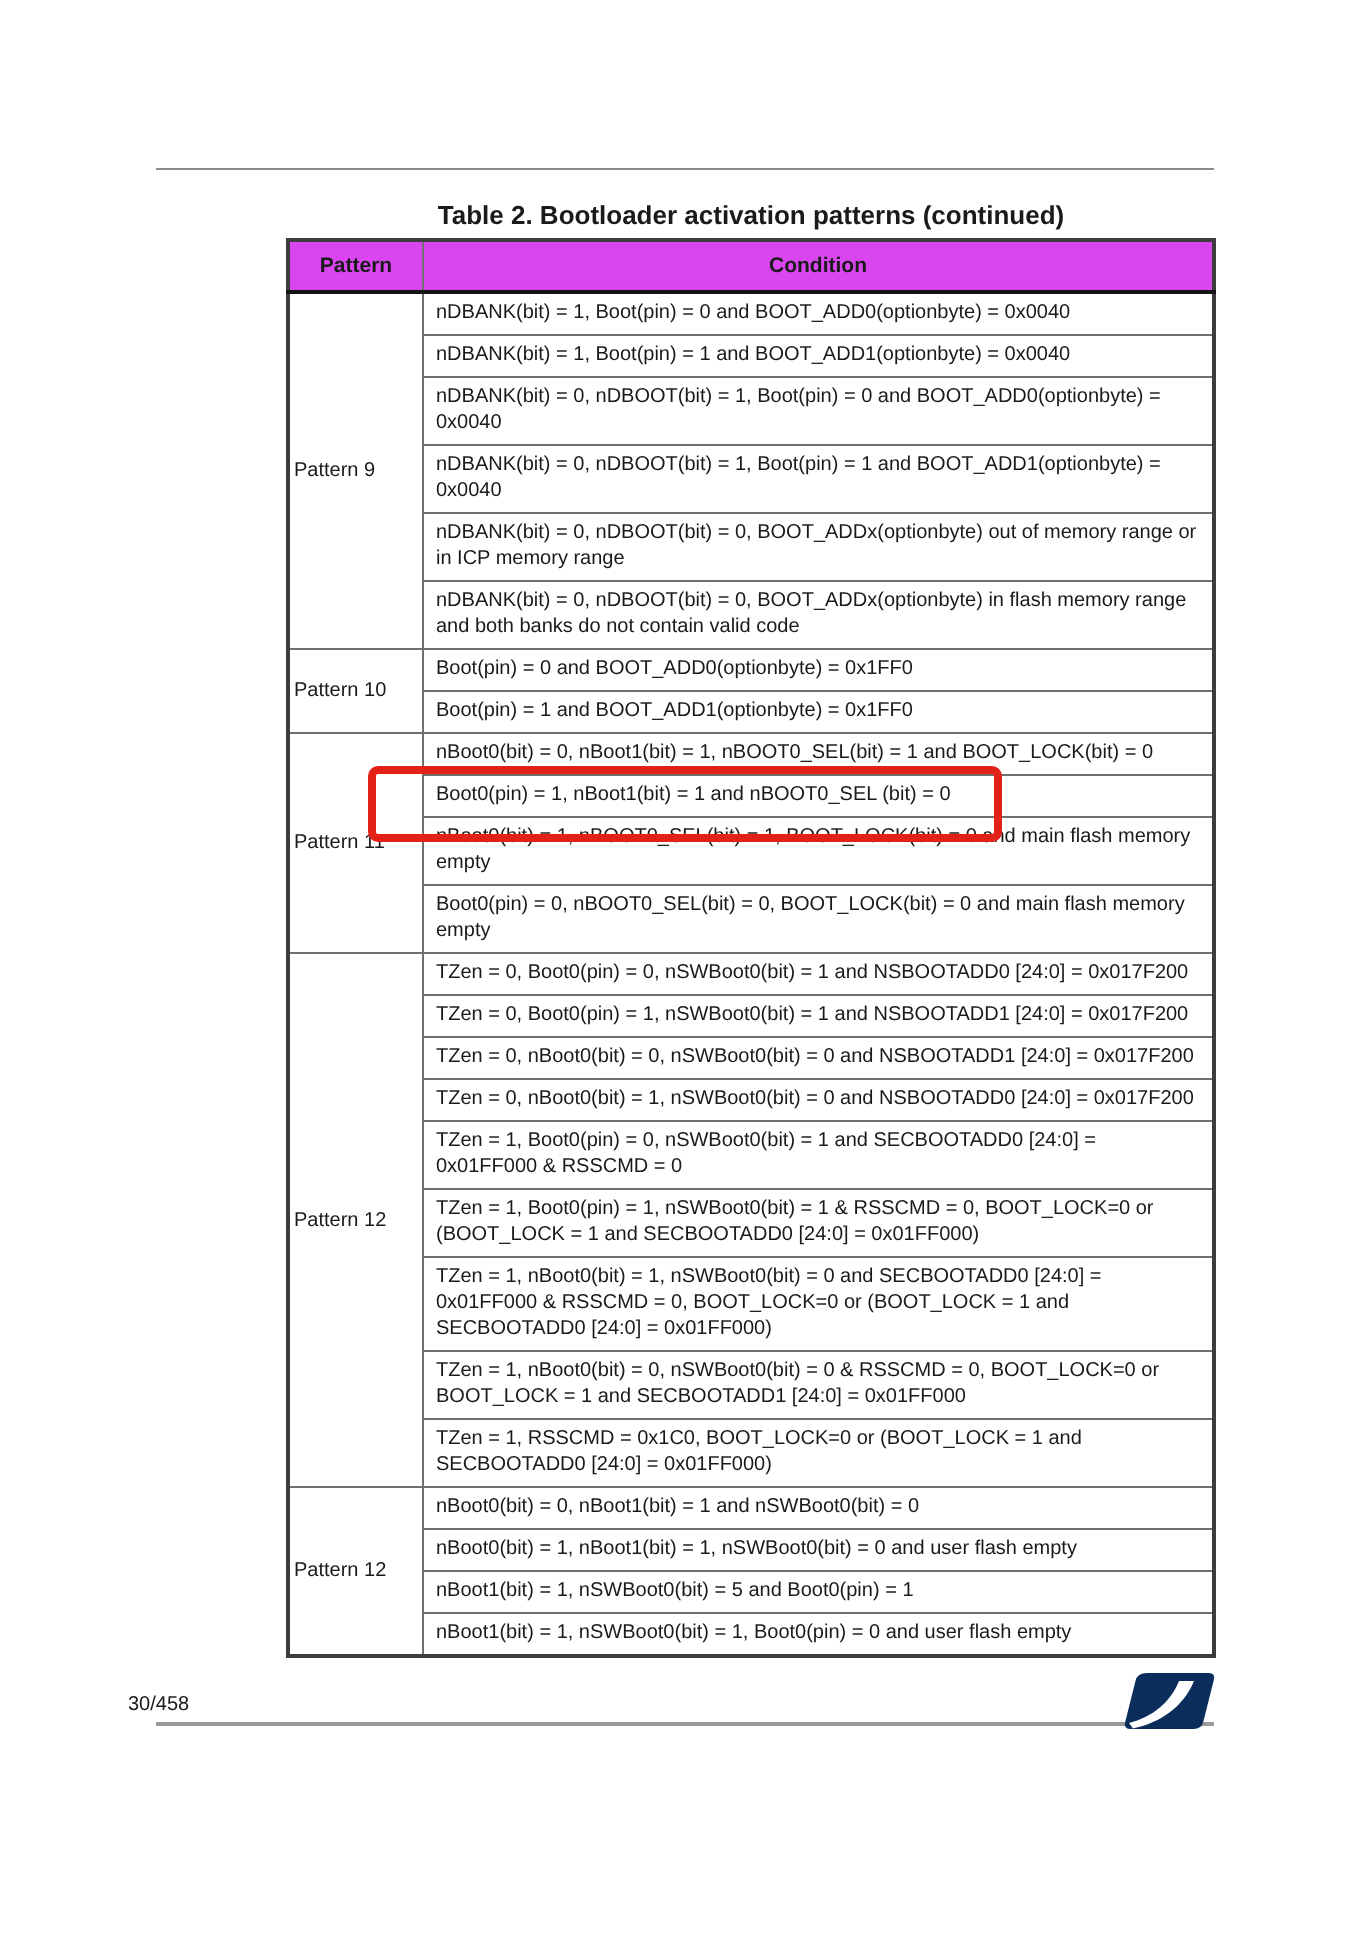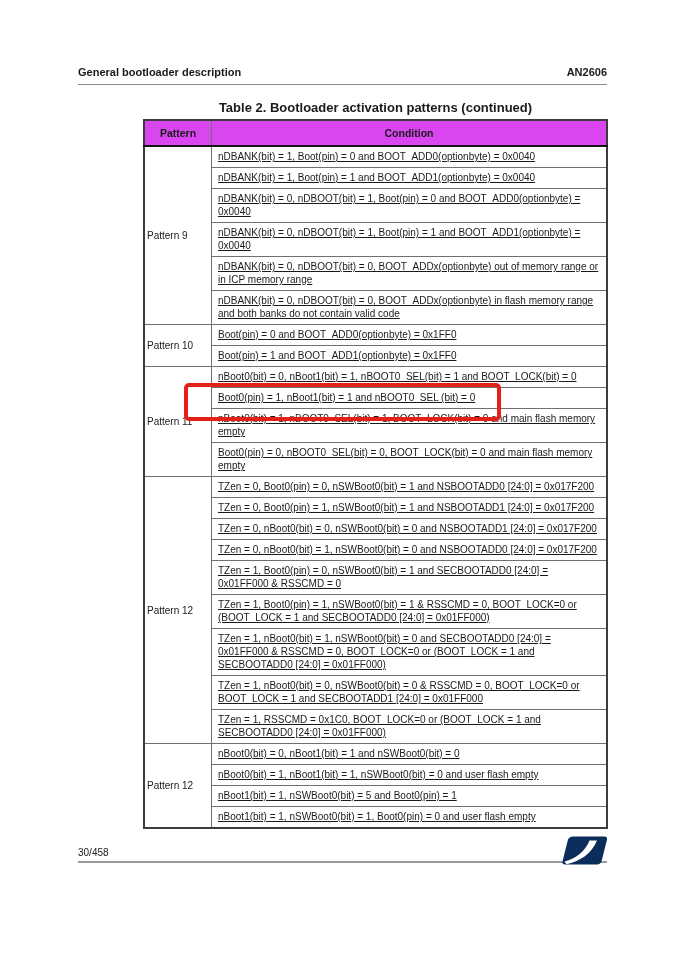--- a/index.html
+++ b/index.html
@@ -64,37 +64,36 @@
     text-align: left;
     vertical-align: middle;
     padding: 2px;
     font-size: 10px;
   }
   td.cond-cell {
     padding: 3px 6px 4px 6px;
     line-height: 13px;
     vertical-align: middle;
     word-wrap: break-word;
-    text-decoration: underline;
   }
   td.rel { position: relative; margin-left: 47px; }
   .highlight-box {
     position: absolute;
     left: -28px;
     top: -5px;
     width: 309px;
     height: calc(100% + 10px);
     border: 4px solid #e32119;
     border-radius: 5px;
     pointer-events: none;
     z-index: 3;
   }
   .footer-page {
     position: absolute;
-    left: 78px;
+    left: 64px;
     top: 847px;
     font-size: 10px;
   }
   .footer-center {
     position: absolute;
     left: 0;
     top: 847px;
     width: 684px;
     text-align: center;
     font-size: 10px;
@@ -113,24 +112,20 @@
     width: 47px;
     height: 29px;
     z-index: 2;
   }
 </style>
 </head>
 <body>
 
 <div class="page">
 
-  <div class="doc-header">
-    <span>General bootloader description</span>
-    <span>AN2606</span>
-  </div>
   <div class="header-rule"></div>
 
   <div class="table-title">Table 2. Bootloader activation patterns (continued)</div>
 
   <table class="activation">
     <thead>
       <tr>
         <th class="col-pattern">Pattern</th>
         <th class="col-condition">Condition</th>
       </tr>

